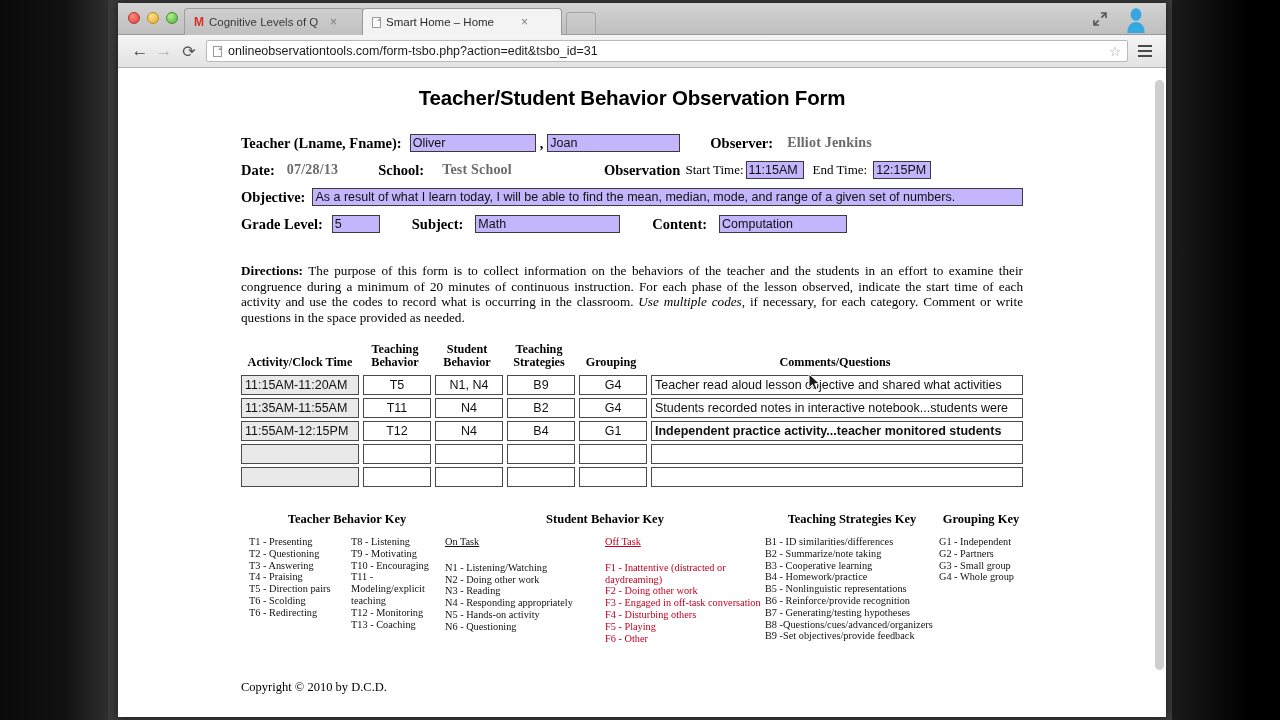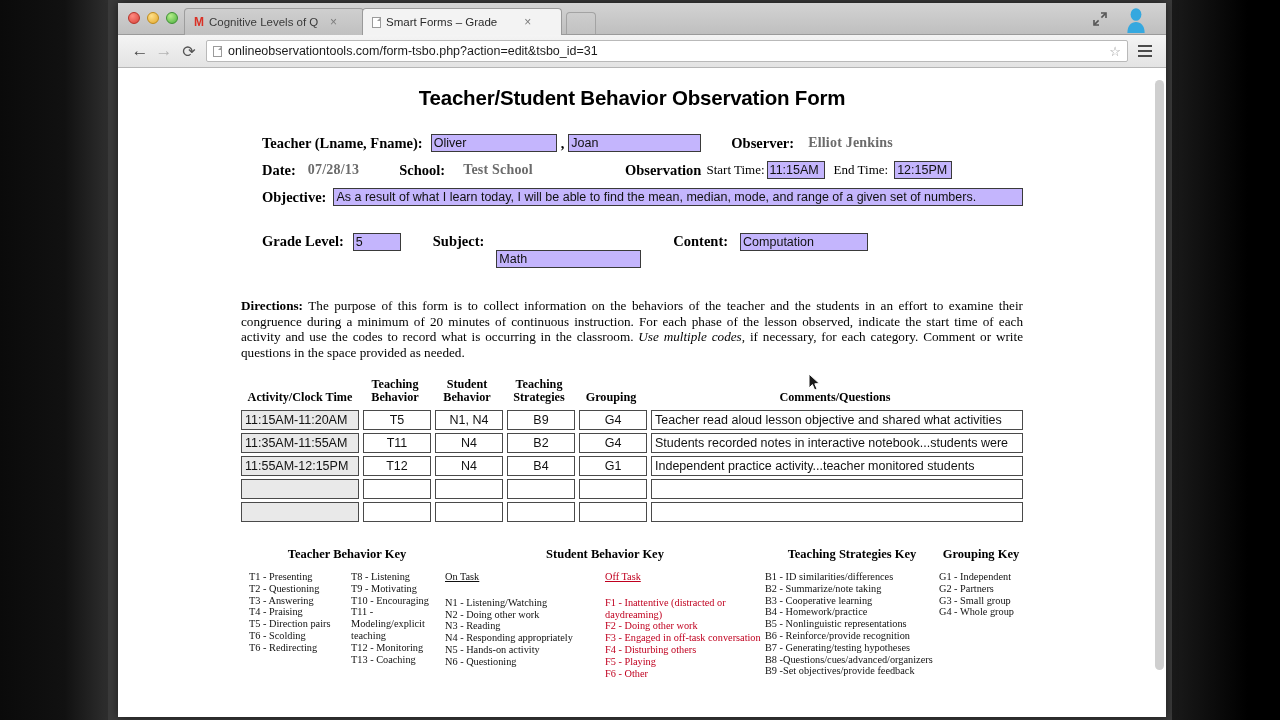--- a/index.html
+++ b/index.html
@@ -104,21 +104,21 @@
   
   .page { position:absolute; left:0; top:0; width:1030px; padding: 10px 0 0 0; }
   .sheet { width: 782px; margin: 0 0 0 123px; }
 
   h1.form-title {
     font-family:"Liberation Sans", sans-serif;
     font-weight: bold; font-size: 20.5px; text-align:center;
     margin: 8px 0 24px 0; color:#000; letter-spacing:-0.2px;
   }
 
-  .lbl { font-family:"Liberation Serif",serif; font-weight:bold; font-size:14.5px; color:#000;margin-left:21px; }
+  .lbl { font-family:"Liberation Serif",serif; font-weight:bold; font-size:14.5px; color:#000; }
   .static-val {
     font-family:Liberation Serif, serif; font-weight:bold;
     font-size:14px; color:#6b6b6b; letter-spacing:.2px;
   }
   .fld {
     display:inline-block; border:1px solid #3a3a3a; background:#c4b5fd;
     height:18px; line-height:17px; padding:0 2px;
     font-family:"Liberation Sans",sans-serif; font-size:12.5px; color:#111;
     vertical-align: middle; overflow:hidden; white-space:nowrap;
   }
@@ -186,21 +186,21 @@
       </div>
 
       <div class="tab inactive" style="left:66px; width:180px;">
         <span class="gmail-m">M</span>
         <span class="tlabel">Cognitive Levels of Questi</span>
         <span class="tclose">×</span>
       </div>
 
       <div class="tab active" style="left:244px; width:200px;">
         <span class="pagefav"></span>
-        <span class="tlabel" style="max-width:135px;">Smart Forms – Grade</span>
+        <span class="tlabel" style="max-width:135px;">Smart Home – Home</span>
         <span class="tclose" style="margin-left:22px;">×</span>
       </div>
 
       <div class="tab-new" style="left:448px;"></div>
 
       <div class="win-ctrl">
         <svg width="16" height="16" viewBox="0 0 16 16">
           <path d="M9 2 L14 2 L14 7" fill="none" stroke="#555" stroke-width="1.6"></path>
           <path d="M13.4 2.6 L9.4 6.6" stroke="#555" stroke-width="1.6"></path>
           <path d="M7 14 L2 14 L2 9" fill="none" stroke="#555" stroke-width="1.6"></path>
@@ -265,21 +265,21 @@
 
           <div class="row">
             <span class="lbl">Objective:</span>
             <span class="fld" style="flex:1; margin-left:7px;">As a result of what I learn today, I will be able to find the mean, median, mode, and range of a given set of numbers.</span>
           </div>
 
           <div class="row">
             <span class="lbl">Grade Level:</span>
             <span class="fld" style="width:48px; text-align:left; margin-left:9px;">5</span>
             <span class="lbl" style="margin-left:32px;">Subject:</span>
-            <span class="fld" style="width:145px; text-align:left; margin-left:12px;margin-top:35px;">Math</span>
+            <span class="fld" style="width:145px; text-align:left; margin-left:12px;">Math</span>
             <span class="lbl" style="margin-left:32px;">Content:</span>
             <span class="fld" style="width:128px; text-align:left; margin-left:12px;">Computation</span>
           </div>
 
           <p class="directions"><b>Directions:</b><span> The purpose of this form is to collect information on the behaviors of the teacher and the students in an effort to examine their congruence during a minimum of 20 minutes of continuous instruction. For each phase of the lesson observed, indicate the start time of each activity and use the codes to record what is occurring in the classroom. </span><i>Use multiple codes</i><span>, if necessary, for each category. Comment or write questions in the space provided as needed.</span></p>
 
           <table class="acts">
             <colgroup>
               <col style="width:118px">
                 <col style="width:72px">
@@ -351,21 +351,21 @@
                   </td>
                   <td style="padding-left: 4px;">
                     <div class="cell">N4</div>
                   </td>
                   <td style="padding-left: 4px;">
                     <div class="cell">B4</div>
                   </td>
                   <td style="padding-left: 4px;">
                     <div class="cell">G1</div>
                   </td>
-                  <td style="padding-left: 4px;">
+                  <td style="padding-left: 4px; font-weight: bold;">
                     <div class="cell cmt">Independent practice activity...teacher monitored students</div>
                   </td>
                 </tr>
                 <tr>
                   <td>
                     <div class="cell time"></div>
                   </td>
                   <td style="padding-left: 4px;">
                     <div class="cell"></div>
                   </td>

